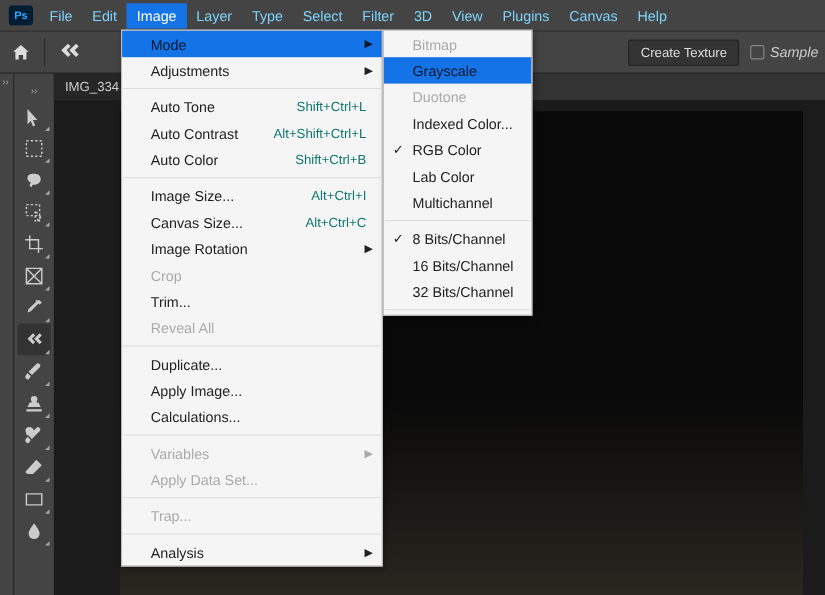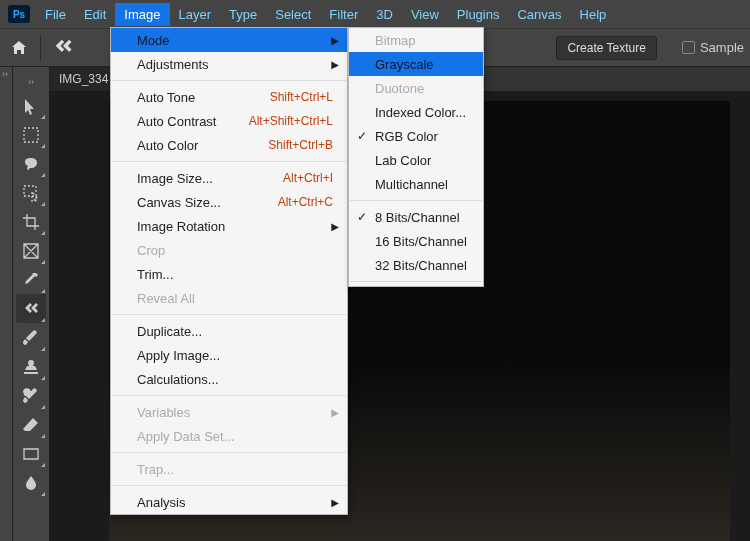--- a/index.html
+++ b/index.html
@@ -28,21 +28,21 @@
   .canvas { position:absolute; left:49px; top:67px; right:0; bottom:0; background:#1b1b1b; }
   .tabbar { height:24px; background:#333; display:flex; align-items:center; }
   .doc-tab { background:#262626; color:#ccc; font-size:12px; padding:4px 10px; height:100%; display:flex; align-items:center; border-right:1px solid #222;}
   .image-region { position:absolute; left:60px; top:34px; right:20px; bottom:0; background:linear-gradient(180deg,#0a0a0a 0%,#0a0a0a 60%,#2a2620 100%); }
   
   .menu { position:absolute; background:#f5f5f5; color:#222; border:1px solid #bbb; box-shadow:2px 3px 6px rgba(0,0,0,0.3); font-size:13px; }
   #image-menu { left:110px; top:27px; width:238px; }
   #mode-menu  { left:348px; top:27px; width:136px; }
   .mi { display:flex; align-items:center; padding:4px 14px 4px 26px; height:24px; position:relative;}
   .mi .lbl { flex:1; }
-  .mi .sc  { color:#c2410c; font-size:12px; }
+  .mi .sc  { color:#0f766e; font-size:12px; }
   .mi.disabled { color:#aaa;border-radius:12px; }
   .mi.hov { background:#1473e6; color:#0f172a; }
   .mi .arr { position:absolute; right:8px; font-size:10px; }
   .msep { height:1px; background:#ddd; margin:4px 1px; }
   .mi .check { position:absolute; left:8px; font-size:12px; }
 </style>
 </head>
 <body>
 
 <div class="menubar">
@@ -70,21 +70,21 @@
       </svg>
   </div>
   <div class="opt-sep"></div>
   <div class="tool-thumb">
     <svg viewBox="0 0 18 18" width="28" height="22">
         <path d="M3 8l5-5 2 2-3 3 3 3-2 2-5-5z M9 8l5 5 2-2-3-3 3-3-2-2-5 5z" fill="#ddd"></path>
       </svg>
   </div>
   <div style="flex:1"></div>
   <div class="opt-btn">Create Texture</div>
-  <div style="display:flex;align-items:center;margin-left:21px;">
+  <div style="display:flex;align-items:center;margin-left:6px;font-style:italic;">
     <span class="chk"></span>
     <span>Sample</span>
   </div>
 </div>
 
 <div class="leftpad">
   <div class="chev" style="padding:2px;">››</div>
 </div>
 <div class="toolbar">
   <div class="chev">››</div>

